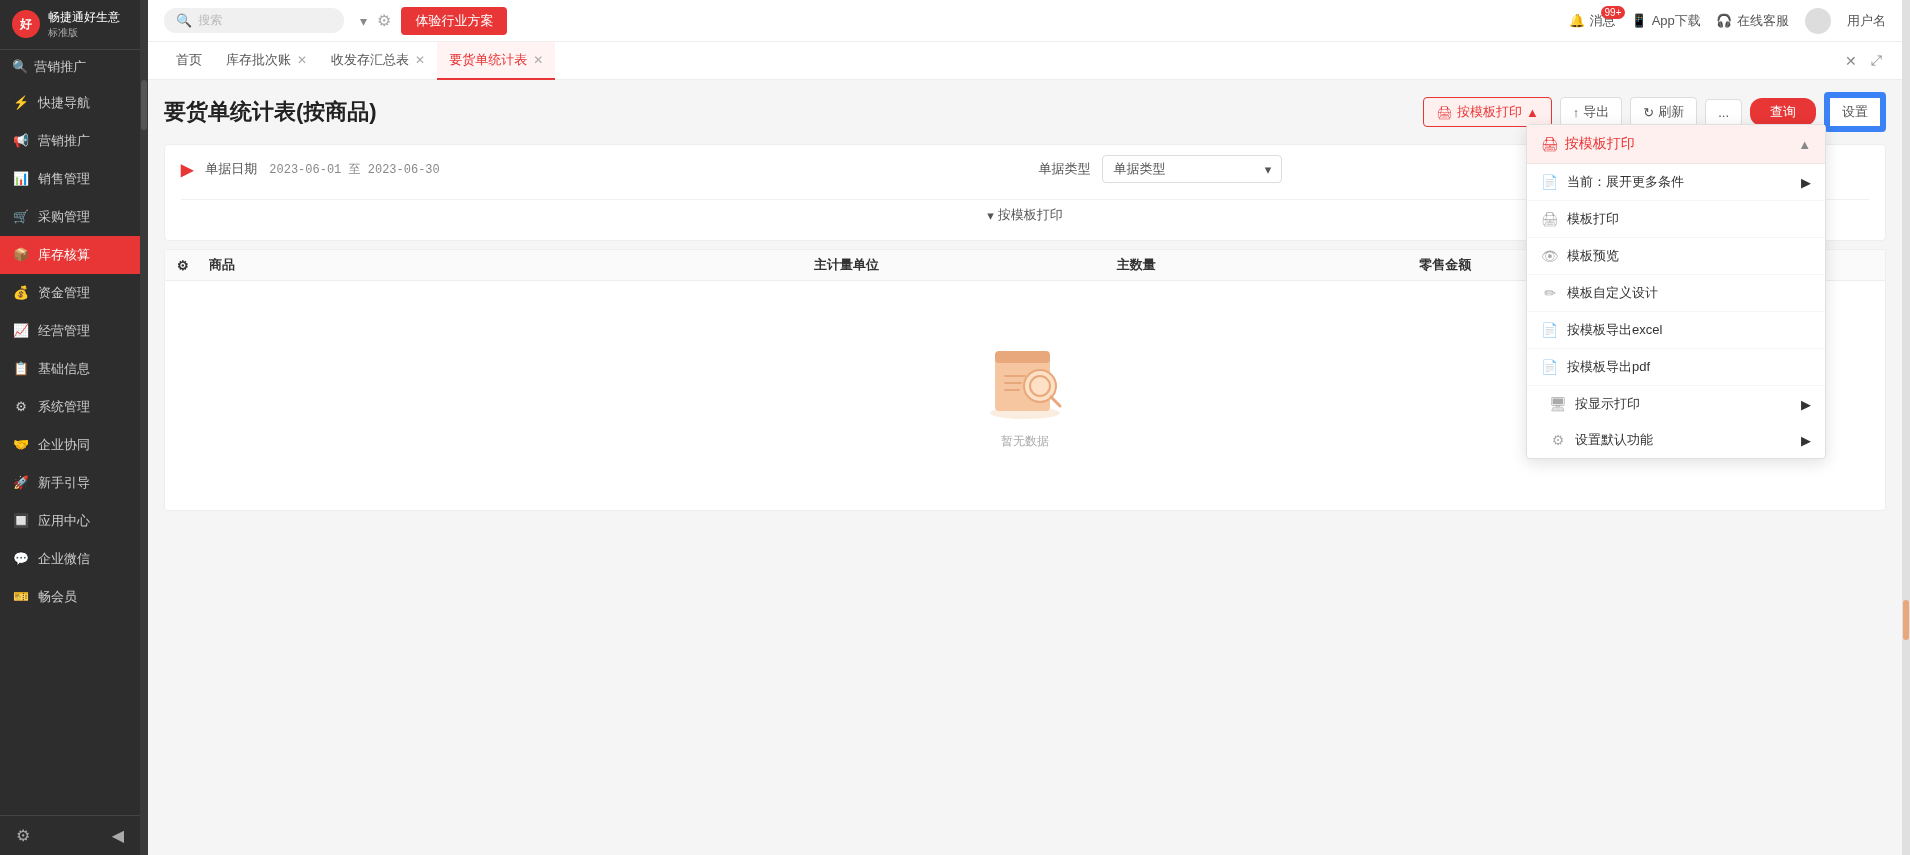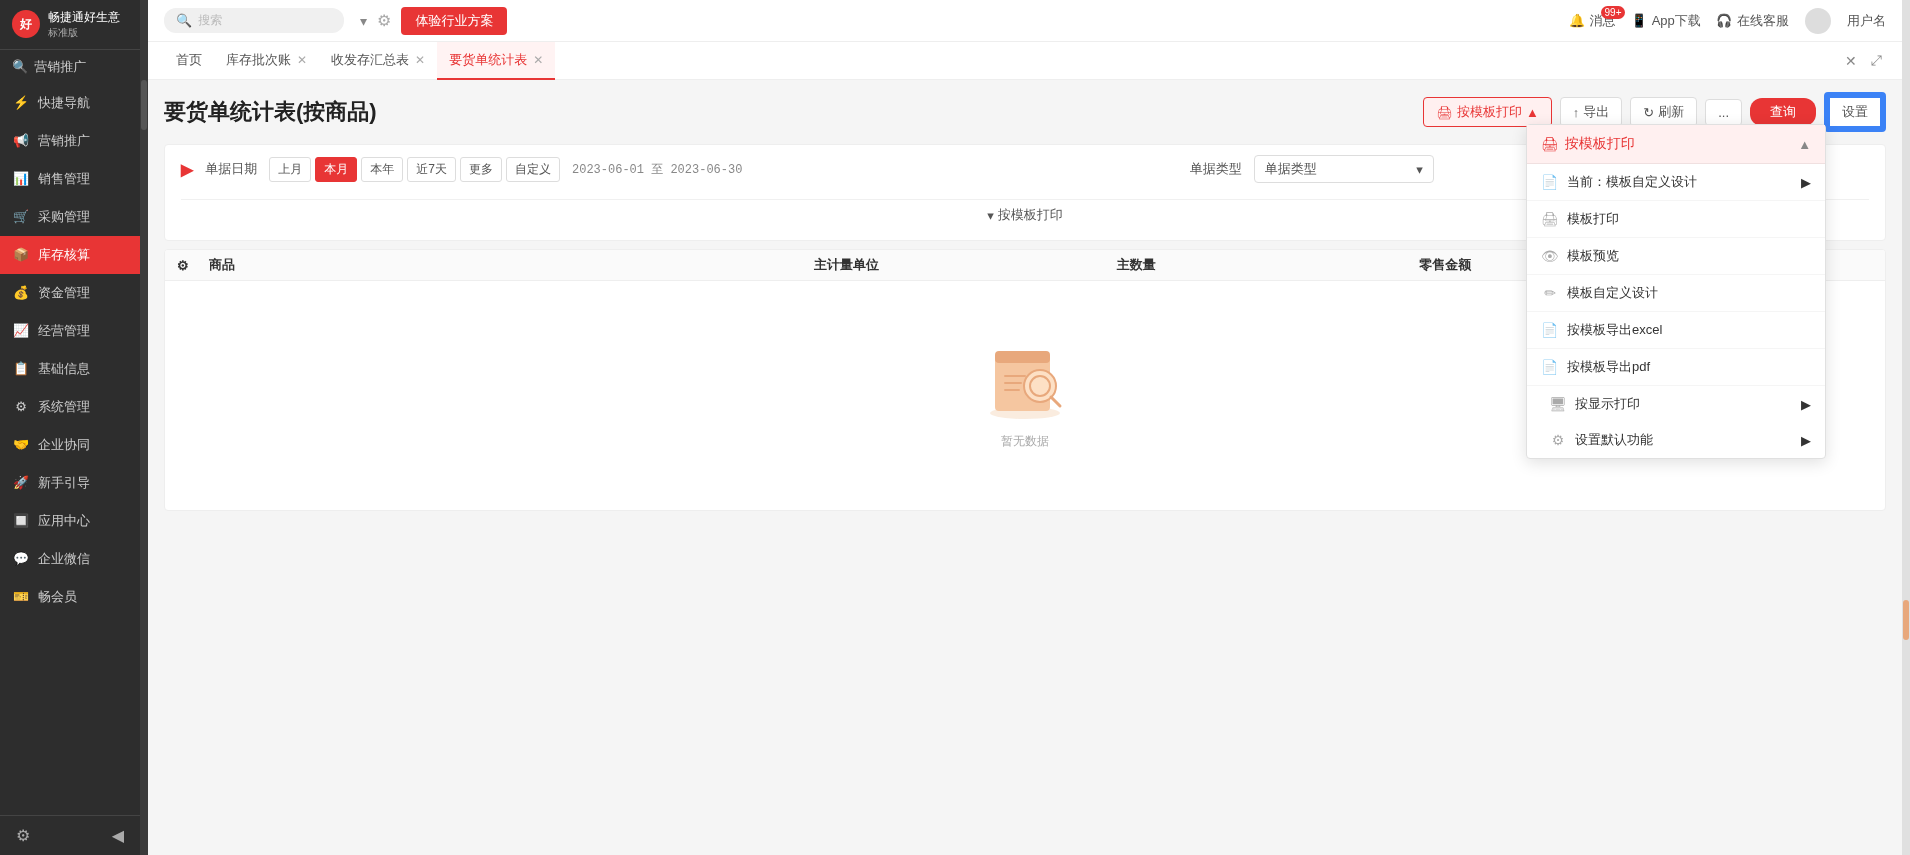--- a/index.html
+++ b/index.html
@@ -380,21 +380,21 @@
               <span>按模板打印</span>
             </div>
             <div class="dropdown-header-right">
               <span class="dropdown-arrow">▲</span>
             </div>
           </div>
 
           <div class="dropdown-item has-arrow">
             <div class="dropdown-item-left">
               <span class="dropdown-item-icon">📄</span>
-              <span>当前：模板自定义设计</span>
+              <span>当前：展开更多条件</span>
             </div>
             <span>▶</span>
           </div>
 
           <div class="dropdown-item">
             <span class="dropdown-item-icon">🖨</span>
             <span>模板打印</span>
           </div>
           <div class="dropdown-item">
             <span class="dropdown-item-icon">👁</span>
@@ -434,28 +434,20 @@
         </button>
         <button class="query-btn">查询</button>
         <button class="settings-btn">设置</button>
       </div>
     </div>
 
     <div class="filter-row">
 
       <span style="color:#e83535;font-size:16px;cursor:pointer;font-weight:bold;">▶</span>
       <span class="filter-label">单据日期</span>
-      <div class="date-group">
-        <button class="date-btn">上月</button>
-        <button class="date-btn active">本月</button>
-        <button class="date-btn">本年</button>
-        <button class="date-btn">近7天</button>
-        <button class="date-btn">更多</button>
-        <button class="date-btn">自定义</button>
-      </div>
       <span class="date-range">2023-06-01 至 2023-06-30</span>
 
       <div style="flex:1; min-width:20px;"></div>
 
       <span class="filter-label">单据类型</span>
       <div class="filter-select">
         <span>单据类型</span>
         <div style="flex:1;"></div>
         <span>▾</span>
       </div>

